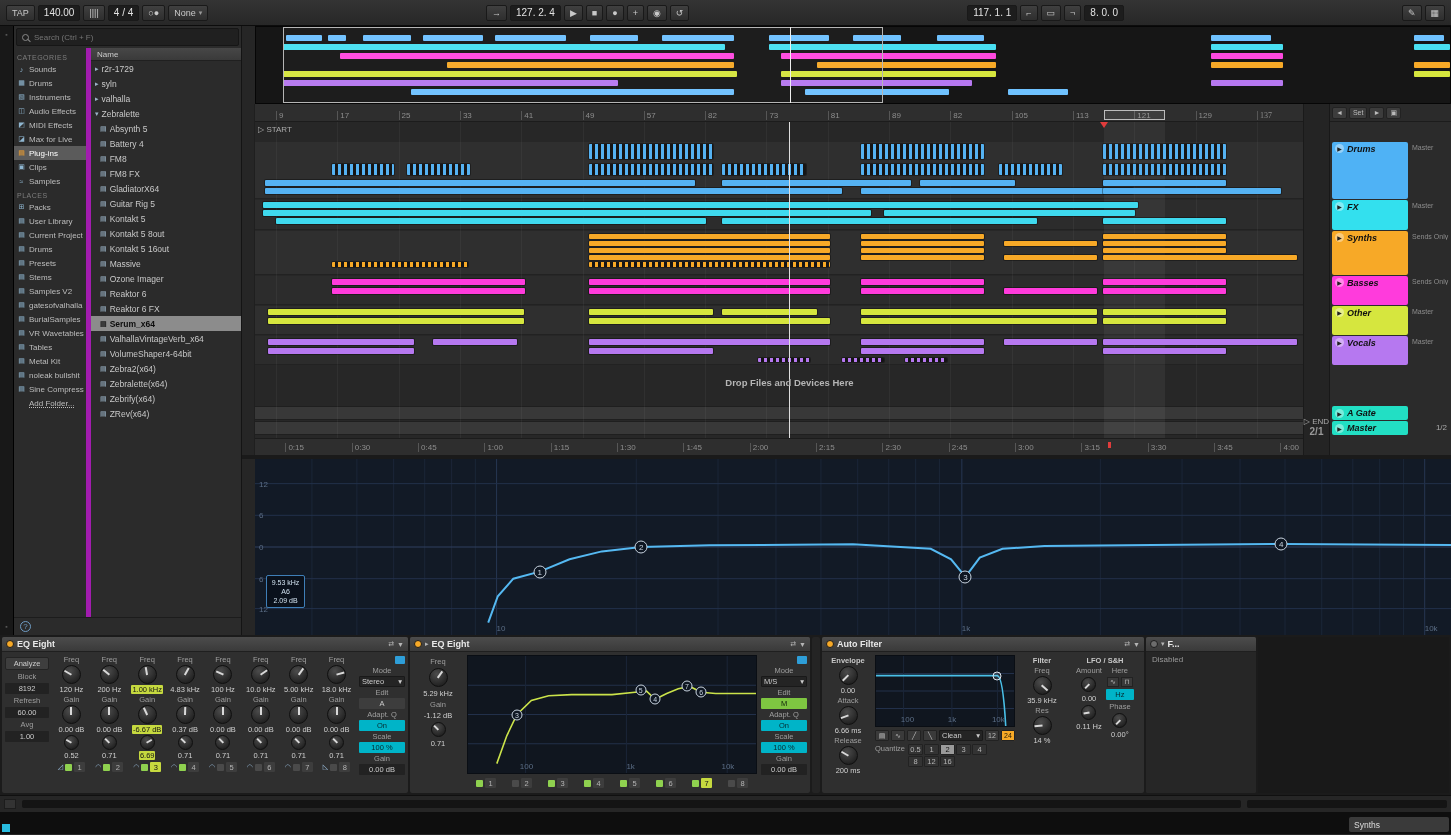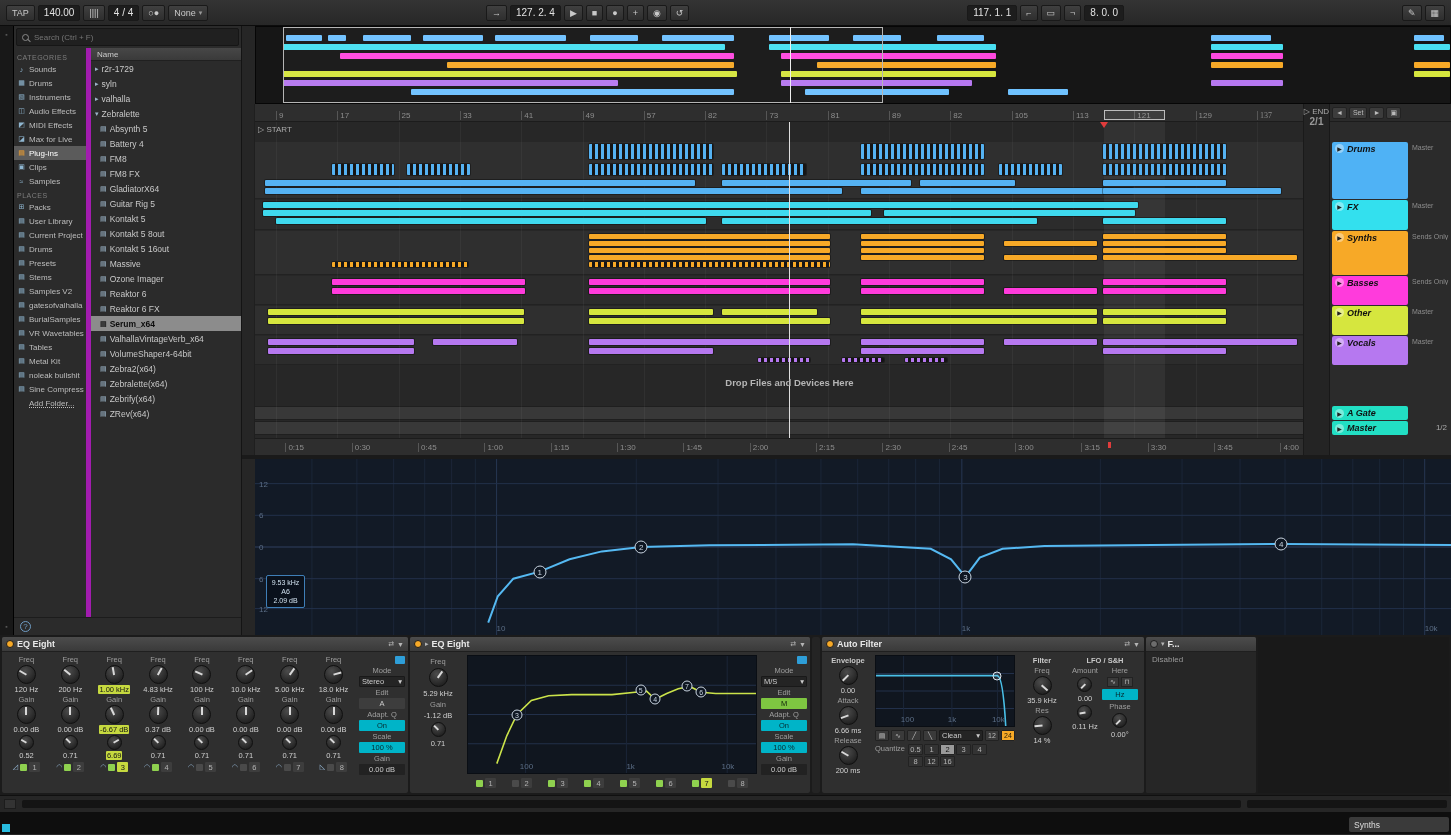--- a/index.html
+++ b/index.html
@@ -59,21 +59,21 @@
   .vgrid{position:absolute;top:0;bottom:0;width:1px;background:rgba(255,255,255,.045)}
   .loop-col{position:absolute;top:0;bottom:0;background:rgba(255,255,255,.05)}
   .clip-seg{position:absolute;border-radius:1px;box-shadow:0 0 0 1px rgba(0,0,0,.35)}
   .arr-playhead{position:absolute;top:0;bottom:0;width:1px;background:#dedede}
   .red-flag{position:absolute;top:0;width:0;height:0;border-left:4px solid transparent;border-right:4px solid transparent;border-top:6px solid #e03c3c;transform:translateX(-4px)}
   .drop-hint{position:absolute;top:255px;left:51%;transform:translateX(-50%);font-size:9.5px;font-weight:bold;color:#b5b5b5;white-space:nowrap}
   .start-flag{position:absolute;top:3px;left:3px;font-size:8px;color:#aaa}
   .time-ruler{height:17px;flex:none;position:relative;background:#2e2e2e;border-top:1px solid #1c1c1c;overflow:hidden}
   .time-ruler .ruler-label{bottom:3px}
   .red-tick{position:absolute;top:3px;width:3px;height:6px;background:#e03c3c}
-  .arr-gap{width:26px;flex:none;background:#242424;display:flex;flex-direction:column;justify-content:flex-start;align-items:center;border-left:1px solid #1a1a1a}
+  .arr-gap{width:26px;flex:none;background:#242424;display:flex;flex-direction:column;justify-content:flex-end;align-items:center;border-left:1px solid #1a1a1a}
   .end-flag{font-size:8px;color:#aaa;margin-top:3px;white-space:nowrap}
   .zoom-label{font-size:10px;font-weight:bold;color:#999;margin-bottom:18px}
   .track-panel{width:122px;flex:none;background:#2b2b2b;border-left:1px solid #181818;display:flex;flex-direction:column}
   .panel-header{height:18px;flex:none;display:flex;gap:2px;align-items:center;padding:0 2px;border-bottom:1px solid #1c1c1c}
   .pbtn{height:12px;background:#3c3c3c;border:1px solid #222;border-radius:2px;color:#bbb;font-size:7px;padding:0 3px;display:flex;align-items:center}
   .panel-body{flex:1;position:relative}
   .ttag{position:absolute;left:2px;width:76px;border-radius:2px;padding:2px 3px;display:flex;gap:3px;align-items:flex-start;overflow:hidden}
   .rtag{position:absolute;left:2px;width:76px;border-radius:2px;display:flex;gap:3px;align-items:center;padding:0 3px;overflow:hidden}
   .tdot{font-size:6px;color:#222;background:rgba(255,255,255,.4);border-radius:50%;width:9px;height:9px;display:flex;align-items:center;justify-content:center;flex:none}
   .tname{font-size:9px;font-weight:bold;font-style:italic;color:#101010;white-space:nowrap}
@@ -724,20 +724,29 @@
 
     <div class="device" style="width:406px">
       <div class="dtitle">
         <span class="led"></span>
         <span>EQ Eight</span>
         <span class="dtspacer"></span>
         <span class="dico">⇄</span>
         <span class="dico">▼</span>
       </div>
       <div class="dbody">
+        <div class="eq8-left">
+          <button class="smallbtn">Analyze</button>
+          <div class="klabel">Block</div>
+          <div class="inbox">8192</div>
+          <div class="klabel">Refresh</div>
+          <div class="inbox">60.00</div>
+          <div class="klabel">Avg</div>
+          <div class="inbox">1.00</div>
+        </div>
         <div class="eq8-bands" id="eq8aBands">
             <div class="bcol">
               <div class="klabel">Freq</div>
               <div class="knob" style="--rot: -60deg;">
                 <i></i>
               </div>
               <div class="kval">120 Hz</div>
               <div class="klabel">Gain</div>
               <div class="knob" style="--rot: 0deg;">
                 <i></i>
@@ -1117,21 +1126,21 @@
                   <i></i>
                 </div>
               <div class="kval">0.11 Hz</div>
             </div>
             <div class="lfo-subcol">
               <div class="klabel">Here</div>
               <div class="shaperow" id="afShapes">
                   <span class="shapebtn">∿</span>
                   <span class="shapebtn">⊓</span>
                 </div>
-              <div class="cyanbox" style="width:36px">Hz</div>
+              <div class="cyanbox" style="width:28px">Hz</div>
               <div class="klabel">Phase</div>
               <div class="knob small" style="--rot: -135deg;">
                   <i></i>
                 </div>
               <div class="kval">0.00°</div>
             </div>
           </div>
         </div>
       </div>
     </div>

